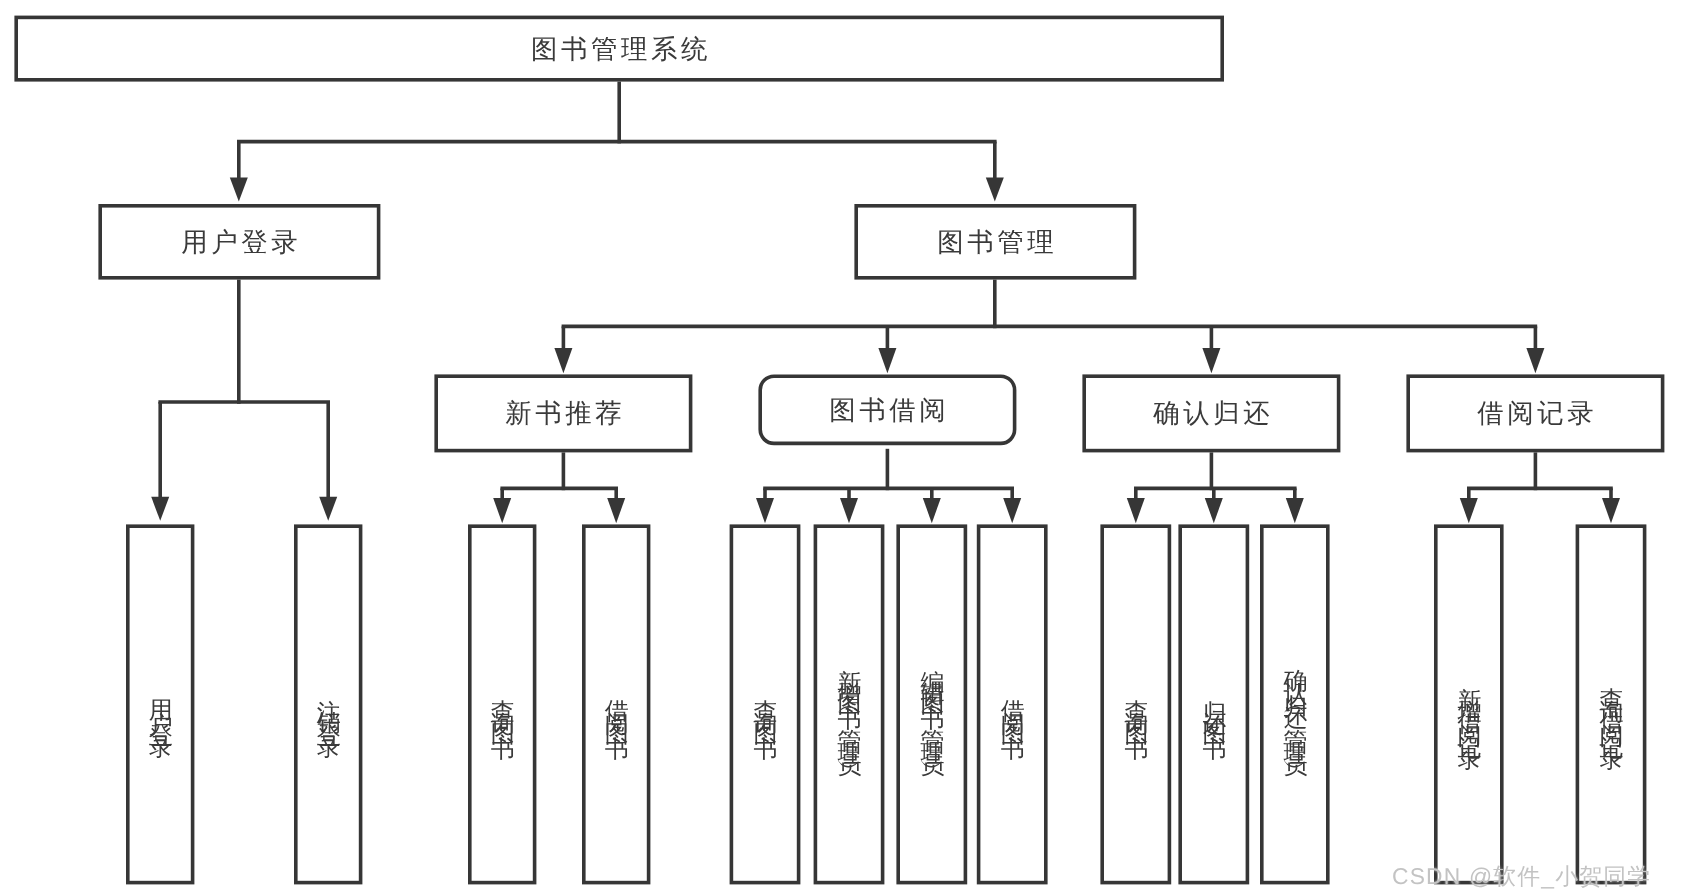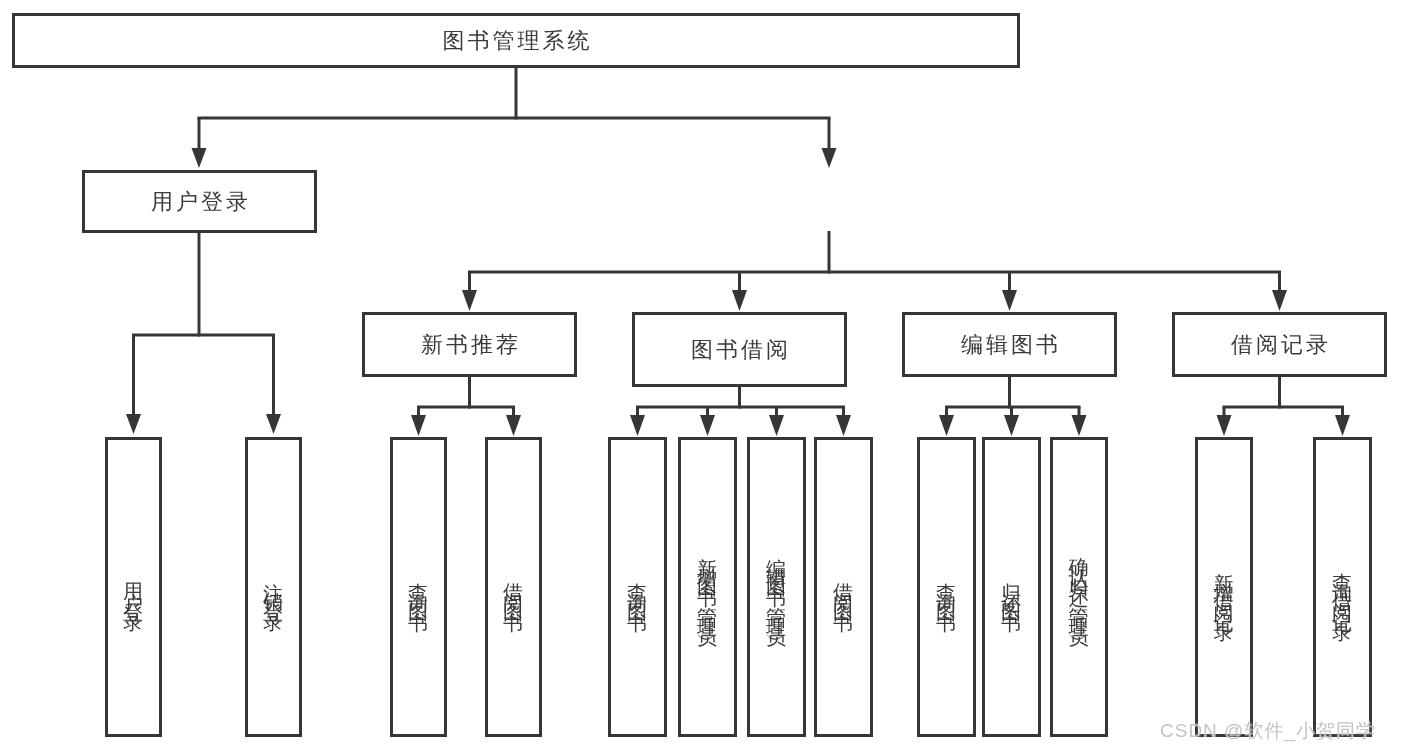--- a/index.html
+++ b/index.html
@@ -109,24 +109,25 @@
     <line x1="1222.5" y1="407" x2="1344" y2="407"></line>
     <line x1="1224" y1="407" x2="1224" y2="416"></line>
     <polygon points="1216.5,415 1231.5,415 1224,436"></polygon>
     <line x1="1342.5" y1="407" x2="1342.5" y2="416"></line>
     <polygon points="1335,415 1350,415 1342.5,436"></polygon>
   </svg>
 
   <div class="box hbox" style="left:12px;top:13px;width:1008px;height:55px;">图书管理系统</div>
 
   <div class="box hbox" style="left:82px;top:170px;width:235px;height:63px;">用户登录</div>
+  <div class="box hbox" style="left:712px;top:170px;width:235px;height:63px;">图书管理</div>
 
   <div class="box hbox" style="left:362px;top:312px;width:215px;height:65px;text-align:right;">新书推荐</div>
-  <div class="box hbox" style="left:632px;top:312px;width:215px;height:75px;">图书借阅</div>
-  <div class="box hbox" style="left:902px;top:312px;width:215px;height:65px;">编辑图书</div>
+  <div class="box hbox" style="left:632px;top:312px;width:215px;height:59px;border-radius:13px;">图书借阅</div>
+  <div class="box hbox" style="left:902px;top:312px;width:215px;height:65px;">确认归还</div>
   <div class="box hbox" style="left:1172px;top:312px;width:215px;height:65px;font-family:Liberation Serif, serif;">借阅记录</div>
 
   <div class="box vbox" style="left:105px;top:437px;width:57px;height:300px;">用户登录</div>
   <div class="box vbox" style="left:245px;top:437px;width:57px;height:300px;">注销登录</div>
 
   <div class="box vbox" style="left:390px;top:437px;width:57px;height:300px;">查询图书</div>
   <div class="box vbox" style="left:485px;top:437px;width:57px;height:300px;">借阅图书</div>
 
   <div class="box vbox" style="left:608px;top:437px;width:59px;height:300px;">查询图书</div>
   <div class="box vbox" style="left:678px;top:437px;width:59px;height:300px;">新增图书（管理员）</div>

